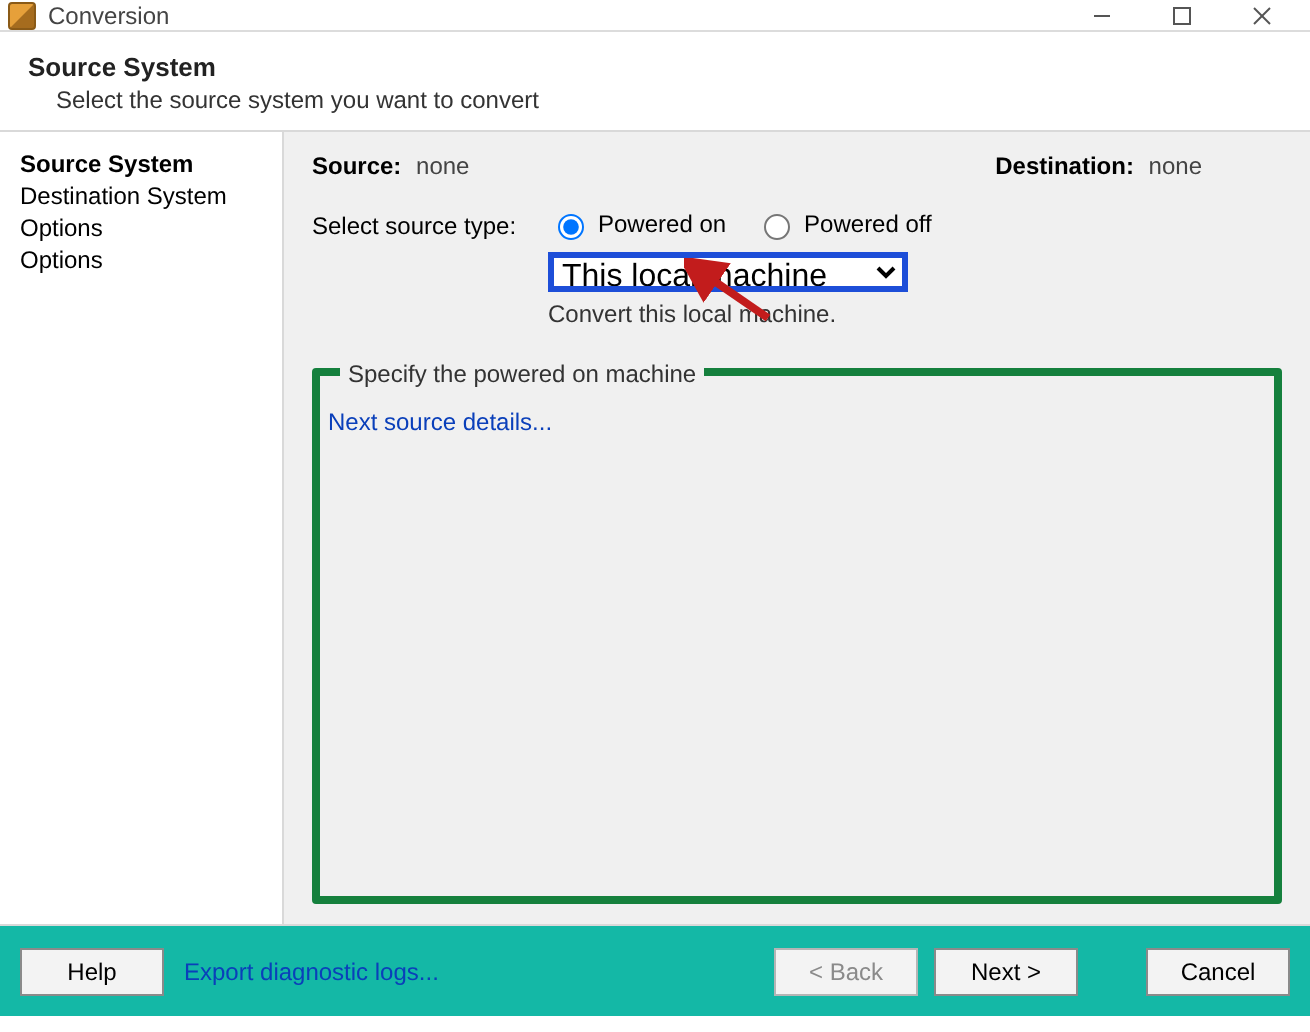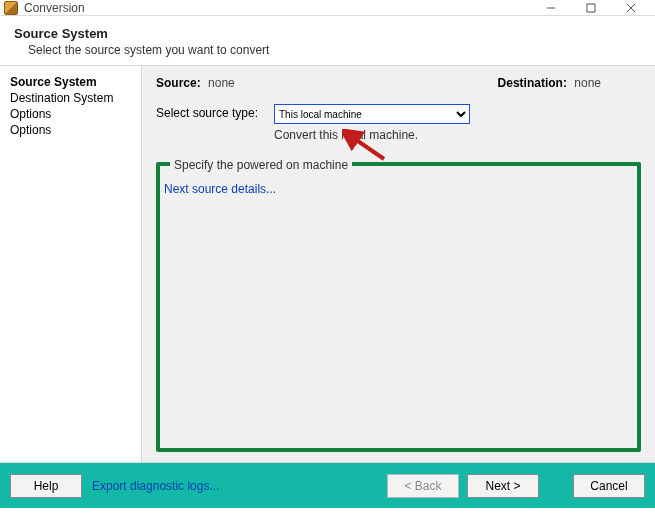--- a/index.html
+++ b/index.html
@@ -73,24 +73,24 @@
     display:flex;
     align-items:flex-start;
     gap:8px;
     margin-bottom:0;
   }
   .src-left { width:110px; text-align:left; padding-top:2px; }
   .src-right { flex:1; }
   .radio-row { display:flex; gap:14px; align-items:center; margin-bottom:6px; }
   .radio-row label { display:flex; align-items:center; gap:4px; }
   select.combo {
-    width: 196px;
+    width: 180px;
     height: 20px;
-    font-size:10px;
-    border:1px solid #1d4ed8;
+    font-size:16px;
+    border:3px solid #1d4ed8;
     background:#fff;
   }
   .hint { margin-top:4px; color:#333; }
   .arrow {
     position:absolute;
     left: 200px;
     top: 63px;
     pointer-events:none;
   }
   .groupbox {
@@ -185,20 +185,30 @@
       </div>
       <div class="dest-block">
         <span class="kvlabel">Destination:</span>
         <span class="kvval">none</span>
       </div>
     </div>
 
     <div class="row-src">
       <div class="src-left">Select source type:</div>
       <div class="src-right">
+        <div class="radio-row">
+          <label>
+            <input type="radio" name="pstate" checked="" style="">
+            <span>Powered on</span>
+          </label>
+          <label>
+            <input type="radio" name="pstate" style="">
+            <span>Powered off</span>
+          </label>
+        </div>
         <select class="combo">
           <option>This local machine</option>
         </select>
         <div class="hint">Convert this local machine.</div>
       </div>
     </div>
 
     <svg class="arrow" width="50" height="40">
       <defs>
         <marker id="ah" markerWidth="8" markerHeight="8" refX="2" refY="3" orient="auto">

